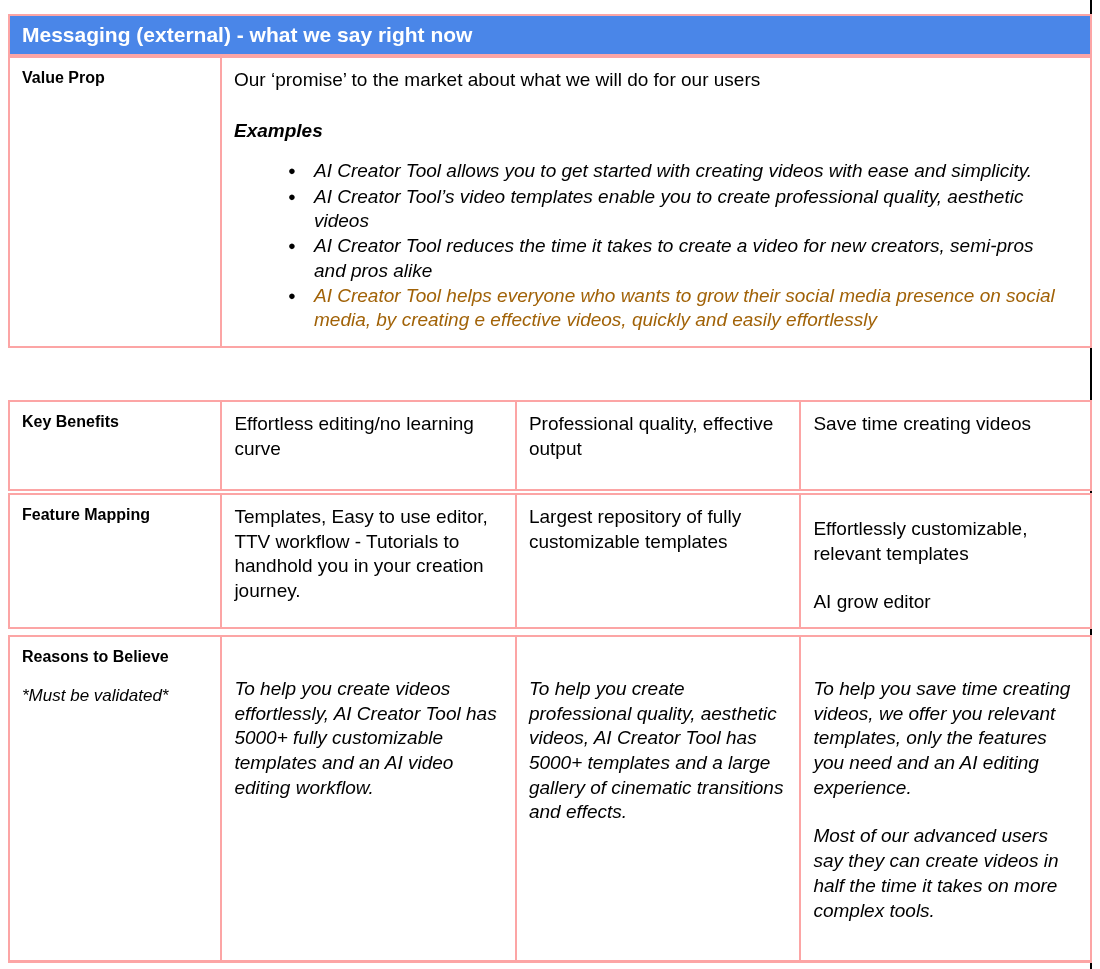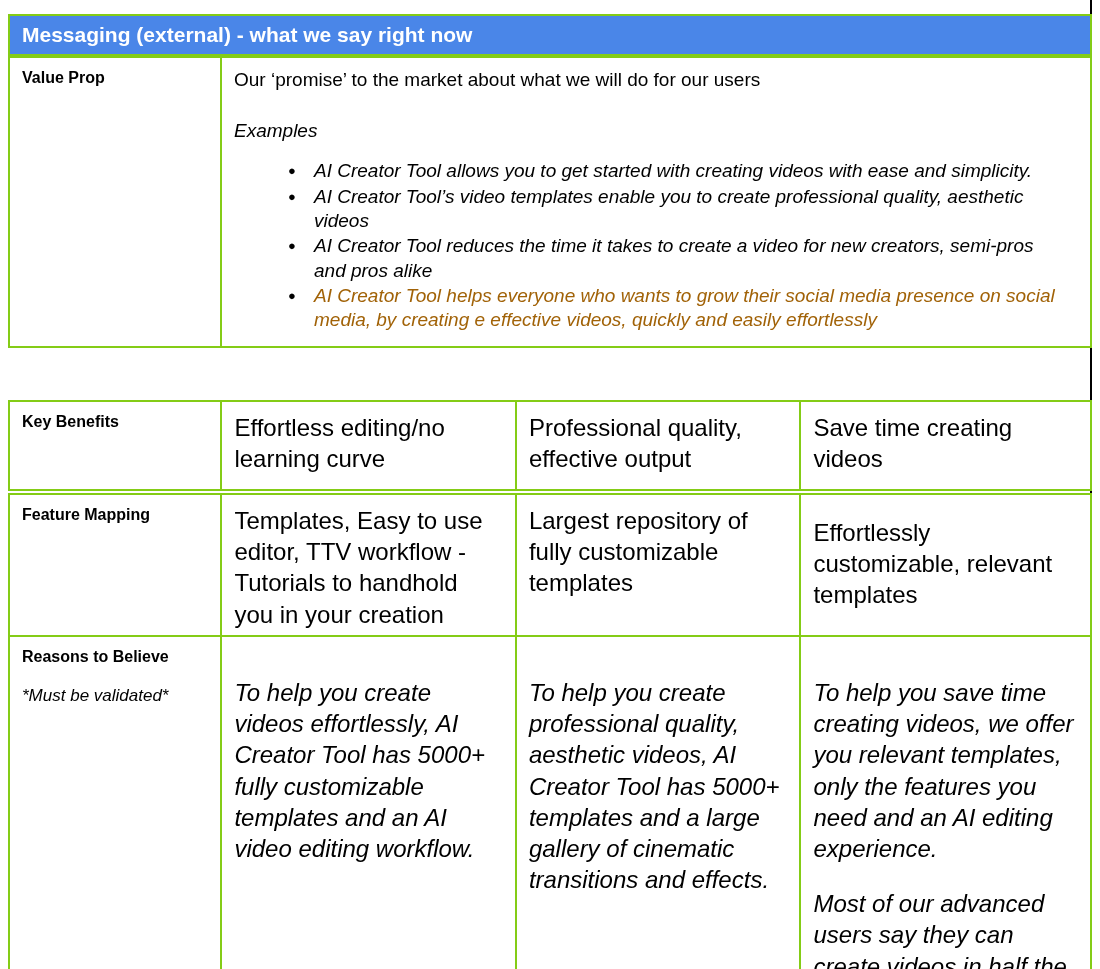--- a/index.html
+++ b/index.html
@@ -37,21 +37,21 @@
   
   .tbl {
     position: absolute;
     left: 8px;
     width: 1084px;
     border-collapse: collapse;
     table-layout: fixed;
     background: #ffffff;
   }
   .tbl td {
-    border: 2px solid #84cc16;
+    border: 2px solid #fca5a5;
     vertical-align: top;
     padding: 0;
     background: #ffffff;
   }
 
   
   #tbl-header { top: 14px; }
   #tbl-header td {
     background: #4a86e8;
     height: 38px;
@@ -85,20 +85,21 @@
   }
   .vp-lead {
     font-size: 19px;
     line-height: 1.3;
   }
   .vp-examples {
     font-size: 19px;
     font-style: italic;
     margin-top: 26px;
     line-height: 1.3;
+    font-weight: bold;
   }
   ul.vp-list {
     margin: 16px 8px 0 0;
     padding-left: 54px;
     list-style: none;
   }
   ul.vp-list li {
     position: relative;
     font-size: 19px;
     font-style: italic;
@@ -126,21 +127,21 @@
 
   #tbl-benefits { top: 400px; }
   #tbl-benefits td { height: 87px; border-radius: 25px; }
   #tbl-features { top: 493px; }
   #tbl-features td { height: 130px; }
   #tbl-reasons  { top: 635px; }
   #tbl-reasons  td { height: 323px; }
   #tbl-reasons td { border-bottom-width: 3px; }
 
   .body-text {
-    font-size: 24px;
+    font-size: 19px;
     line-height: 1.3;
   }
   .body-text.ital {
     font-style: italic;
   }
   .vmid { vertical-align: middle; }
   .vtop { vertical-align: top; }
   .para + .para { margin-top: 24px; }
   .pad-top-md  { padding-top: 22px; }
   .pad-top-lg  { padding-top: 40px; }

